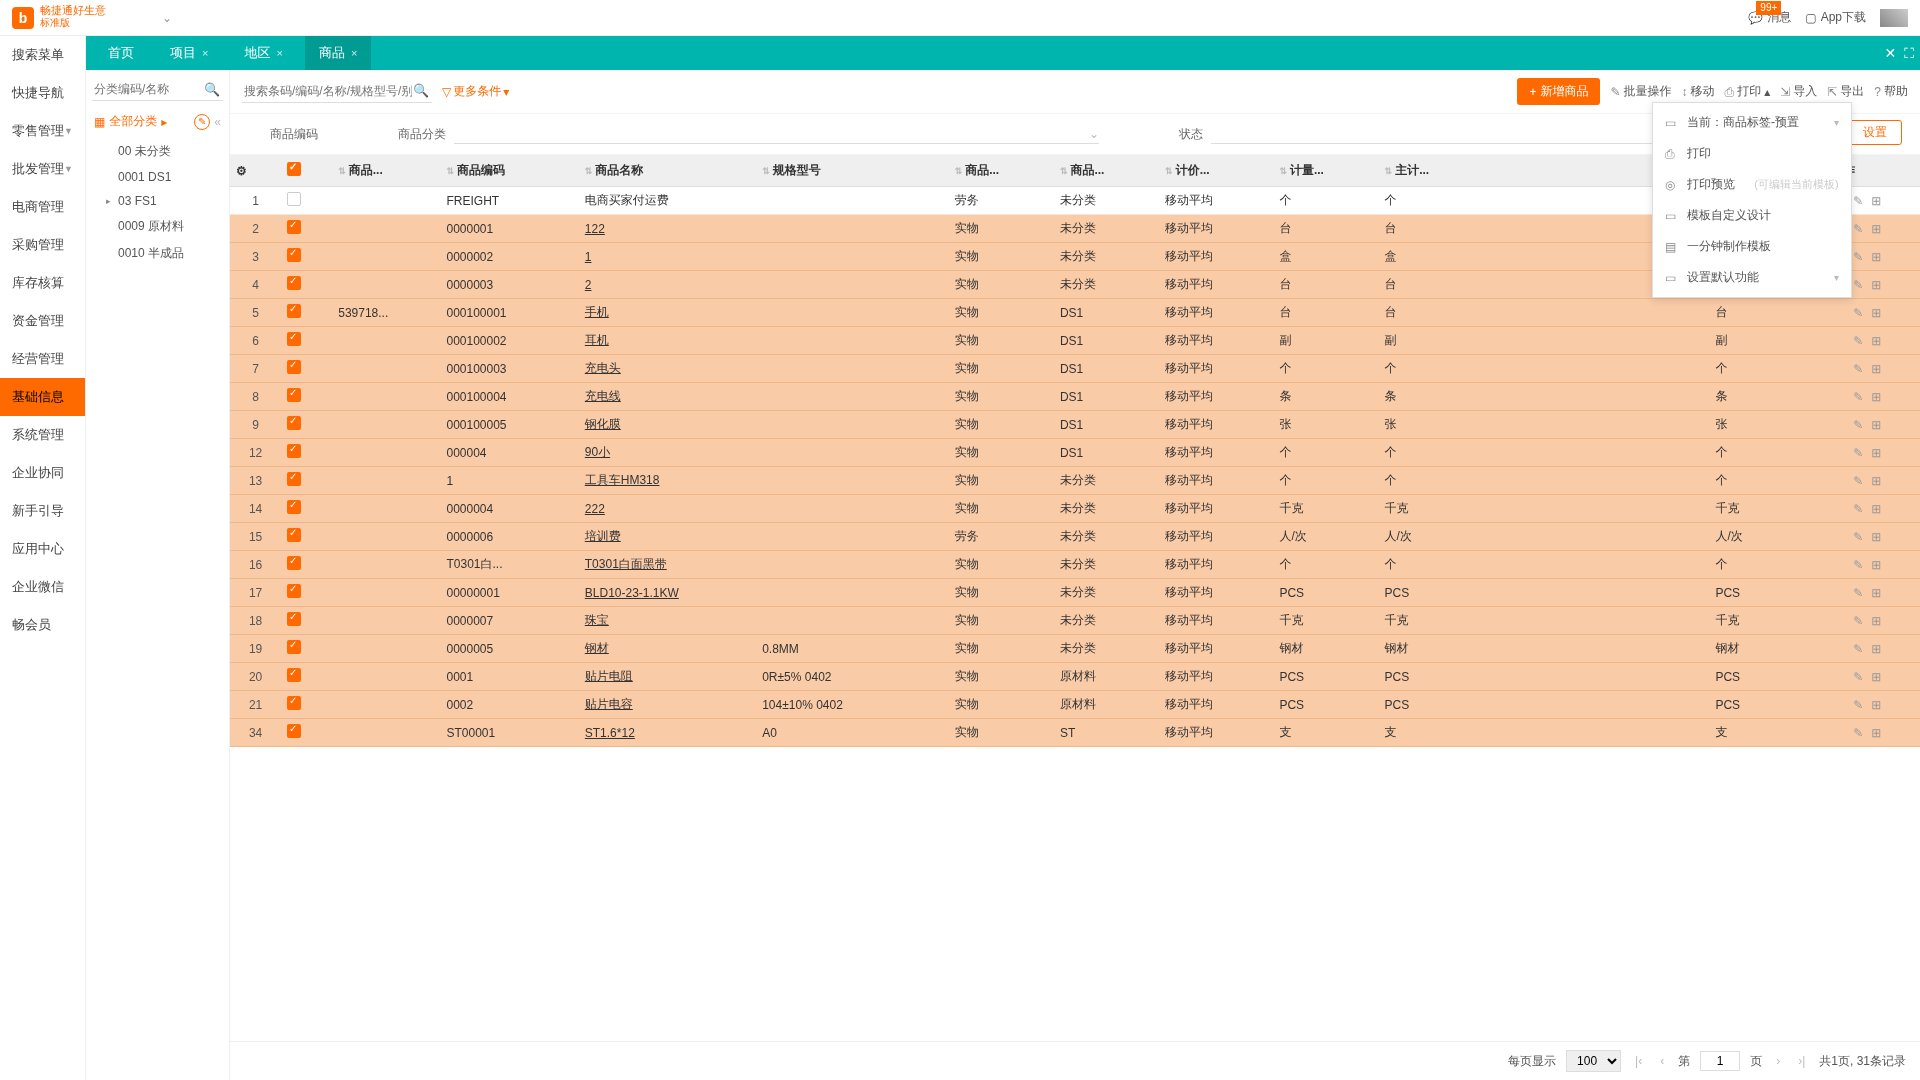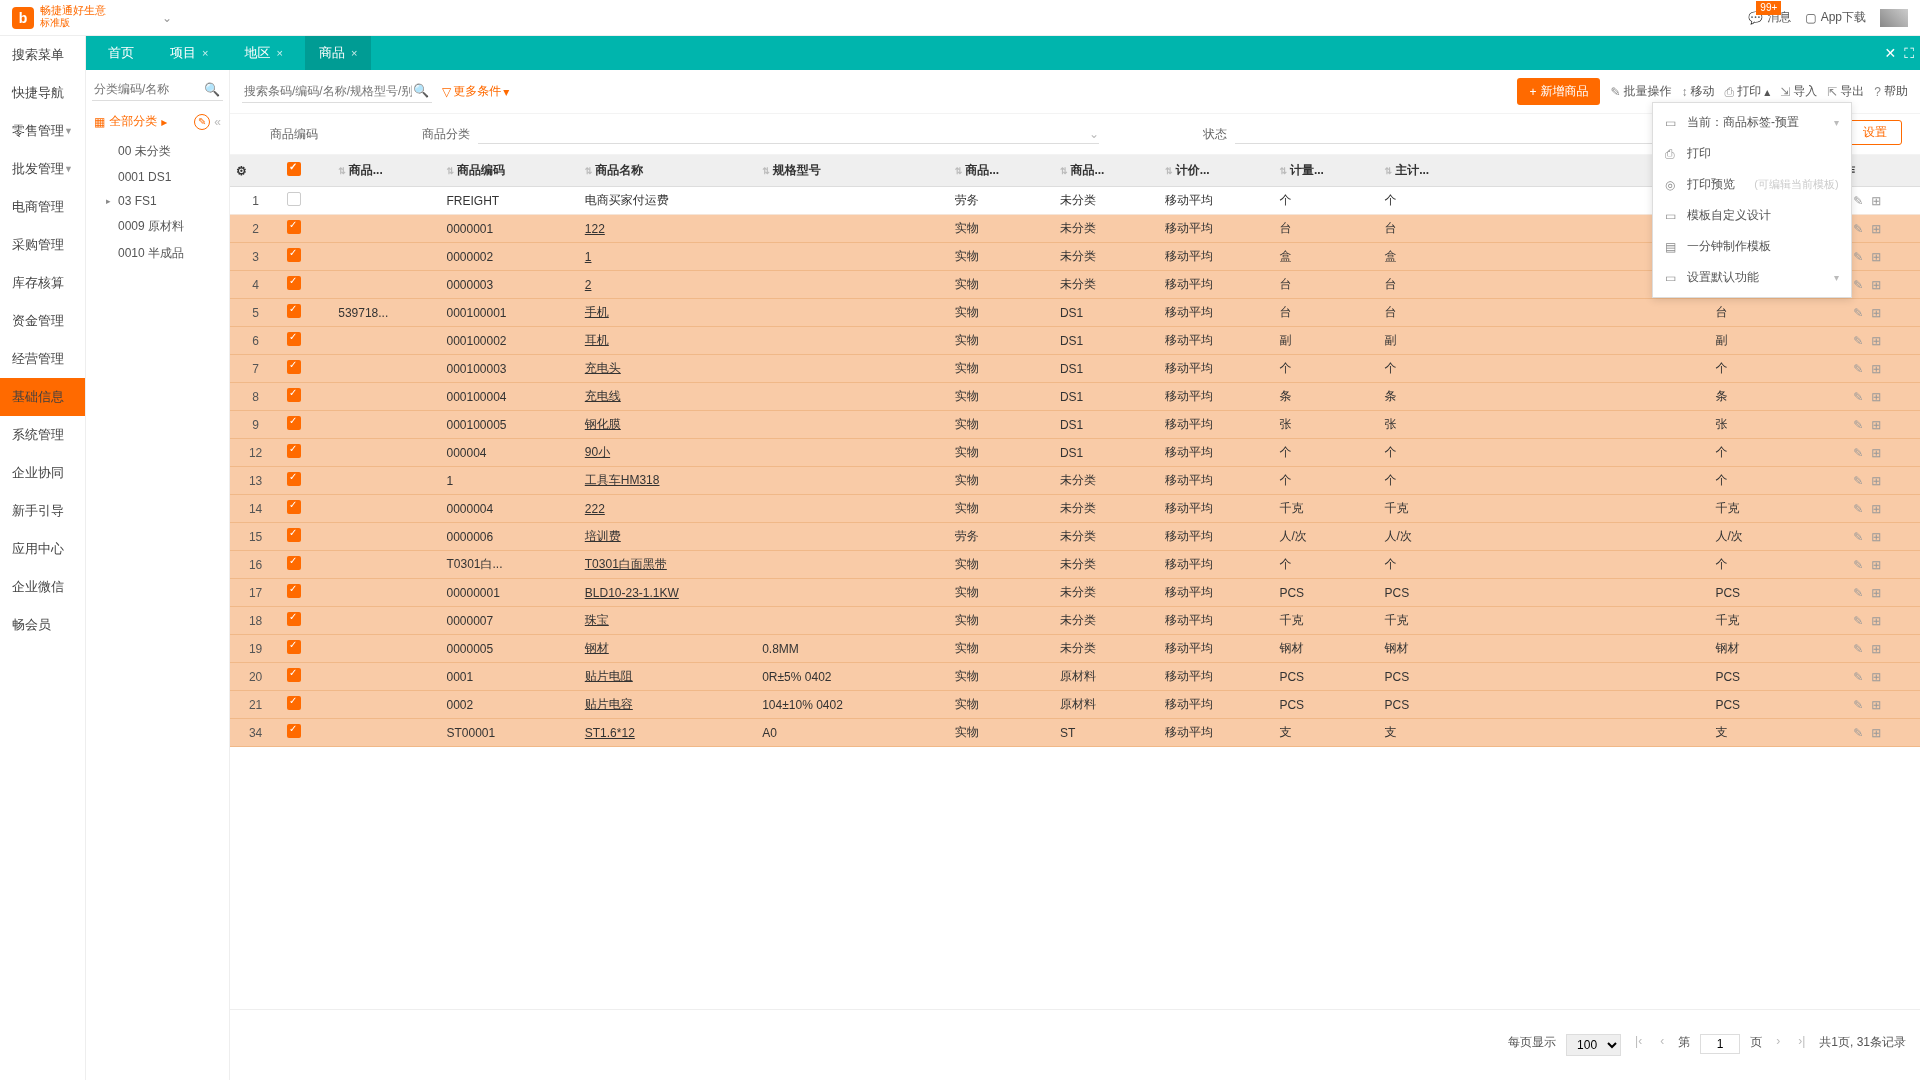--- a/index.html
+++ b/index.html
@@ -14,21 +14,21 @@
 .top-right { display:flex; align-items:center; gap:14px; font-size:12px; color:#555; }
 .msg-wrap { position:relative; display:flex; align-items:center; gap:4px; cursor:pointer; }
 .badge { position:absolute; top:-8px; left:8px; background:#ff6a00; color:#fff; font-size:10px; padding:0 4px; border-radius:0; line-height:14px; }
 .avatar { width:28px; height:18px; background:linear-gradient(45deg,#888,#ccc); }
 .company-sel { display:flex; align-items:center; gap:20px; padding-left:30px; color:#999; cursor:pointer; }
 
 
 .shell { display:flex; height:calc(100vh - 36px); }
 .sidebar { width:86px; border-right:1px solid #eee; overflow-y:auto; }
 .sidebar-item { padding:10px 12px; font-size:13px; color:#444; cursor:pointer; display:flex; justify-content:space-between; align-items:center; }
-.sidebar-item.active { background:#ff6a00; color:#404040; }
+.sidebar-item.active { background:#ff6a00; color:#000000; }
 .caret { font-size:9px; color:#999; }
 
 .main { flex:1; display:flex; flex-direction:column; min-width:0; }
 
 
 .tabrow { height:34px; background:#00b5ad; display:flex; align-items:center; padding-left:8px; gap:8px; position:relative; }
 .tab { padding:0 14px; height:34px; display:flex; align-items:center; gap:6px; color:#fff; font-size:13px; cursor:pointer; }
 .tab.active { background:#009c94; }
 .tab-x { font-size:11px; opacity:.8; cursor:pointer; }
 .tabrow-end { position:absolute; right:6px; display:flex; gap:8px; color:#fff; }
@@ -57,21 +57,21 @@
 .tb-search input { width:100%; border:none; border-bottom:1px solid #ddd; padding:4px 20px 4px 2px; font-size:12px; outline:none; color:#888; }
 .tb-search .mag { position:absolute; right:2px; top:3px; color:#ff6a00; font-size:13px; }
 .tb-more { color:#ff6a00; font-size:12px; cursor:pointer; display:flex; align-items:center; gap:2px; }
 .tb-spacer { flex:1; }
 .btn-primary { background:#ff6a00; color:#fff; padding:5px 12px; border-radius:3px; font-size:12px; cursor:pointer; display:flex; align-items:center; gap:4px; }
 .tb-link { color:#555; font-size:12px; cursor:pointer; display:flex; align-items:center; gap:3px; }
 .tb-link .ico { font-size:12px; color:#888; }
 
 .filterrow { display:flex; align-items:center; padding:10px 40px; gap:80px; border-bottom:1px solid #f3f3f3; font-size:12px; color:#666; position:relative; }
 .filter-item { display:flex; align-items:center; gap:8px; }
-.filter-item.wide { flex:1;margin-left:24px; }
+.filter-item.wide { flex:1; }
 .filter-sel { flex:1; border-bottom:1px solid #ddd; min-width:160px; height:20px; display:flex; justify-content:flex-end; align-items:center; color:#bbb; }
 .filter-actions { position:absolute; right:18px; top:6px; display:flex; flex-direction:row; gap:4px; }
 .btn-sm { padding:3px 14px; border-radius:3px; font-size:12px; cursor:pointer; text-align:center; }
 .btn-sm.orange { background:#ff6a00; color:#fff; }
 .btn-sm.outline { border:1px solid #ff6a00; color:#ff6a00; background:#fff; }
 
 
 .tablewrap { flex:1; overflow:auto; }
 table { border-collapse:collapse; width:100%; table-layout:fixed; }
 thead th { background:#efefef; padding:7px 6px; font-size:12px; font-weight:600; color:#333; text-align:left; border-bottom:1px solid #ddd; white-space:nowrap; overflow:hidden; text-overflow:ellipsis; position:sticky; top:0; }
@@ -82,21 +82,21 @@
 .chk { width:14px; height:14px; border-radius:2px; display:inline-block; }
 .chk.on { background:#ff6a00; position:relative; }
 .chk.on::after { content:"✓"; color:#fff; font-size:10px; position:absolute; left:2px; top:-1px; }
 .chk.off { border:1px solid #ccc; background:#fff; }
 .rownum { text-align:center; color:#555; }
 .link { color:#333; text-decoration:underline; cursor:pointer; }
 .op-cell { display:flex; gap:8px; justify-content:center; color:#999; }
 .op-ico { cursor:pointer; font-size:12px; }
 
 
-.pager { display:flex; align-items:flex-start; justify-content:flex-end; gap:10px; padding:24px 14px; border-top:1px solid #eee; font-size:12px; color:#555; }
+.pager { display:flex; align-items:center; justify-content:flex-end; gap:10px; padding:8px 14px; border-top:1px solid #eee; font-size:12px; color:#555; }
 .pager select, .pager input { border:1px solid #ddd; padding:2px 6px; font-size:12px; }
 .pager input { width:40px; text-align:center; }
 .pg-btn { color:#bbb; cursor:pointer; padding:0 4px; }
 
 
 .dropdown { position:absolute; top:32px; right:68px; width:200px; background:#fff; border:1px solid #ddd; box-shadow:0 2px 8px rgba(0,0,0,.12); z-index:50; padding:4px 0; }
 .dd-item { padding:7px 12px; font-size:12px; color:#555; display:flex; align-items:center; gap:8px; cursor:pointer; }
 .dd-ico { width:14px; color:#888; font-size:12px; }
 .dd-hint { color:#ccc; font-size:11px; }
 .dd-caret { margin-left:auto; color:#bbb; font-size:10px; }

